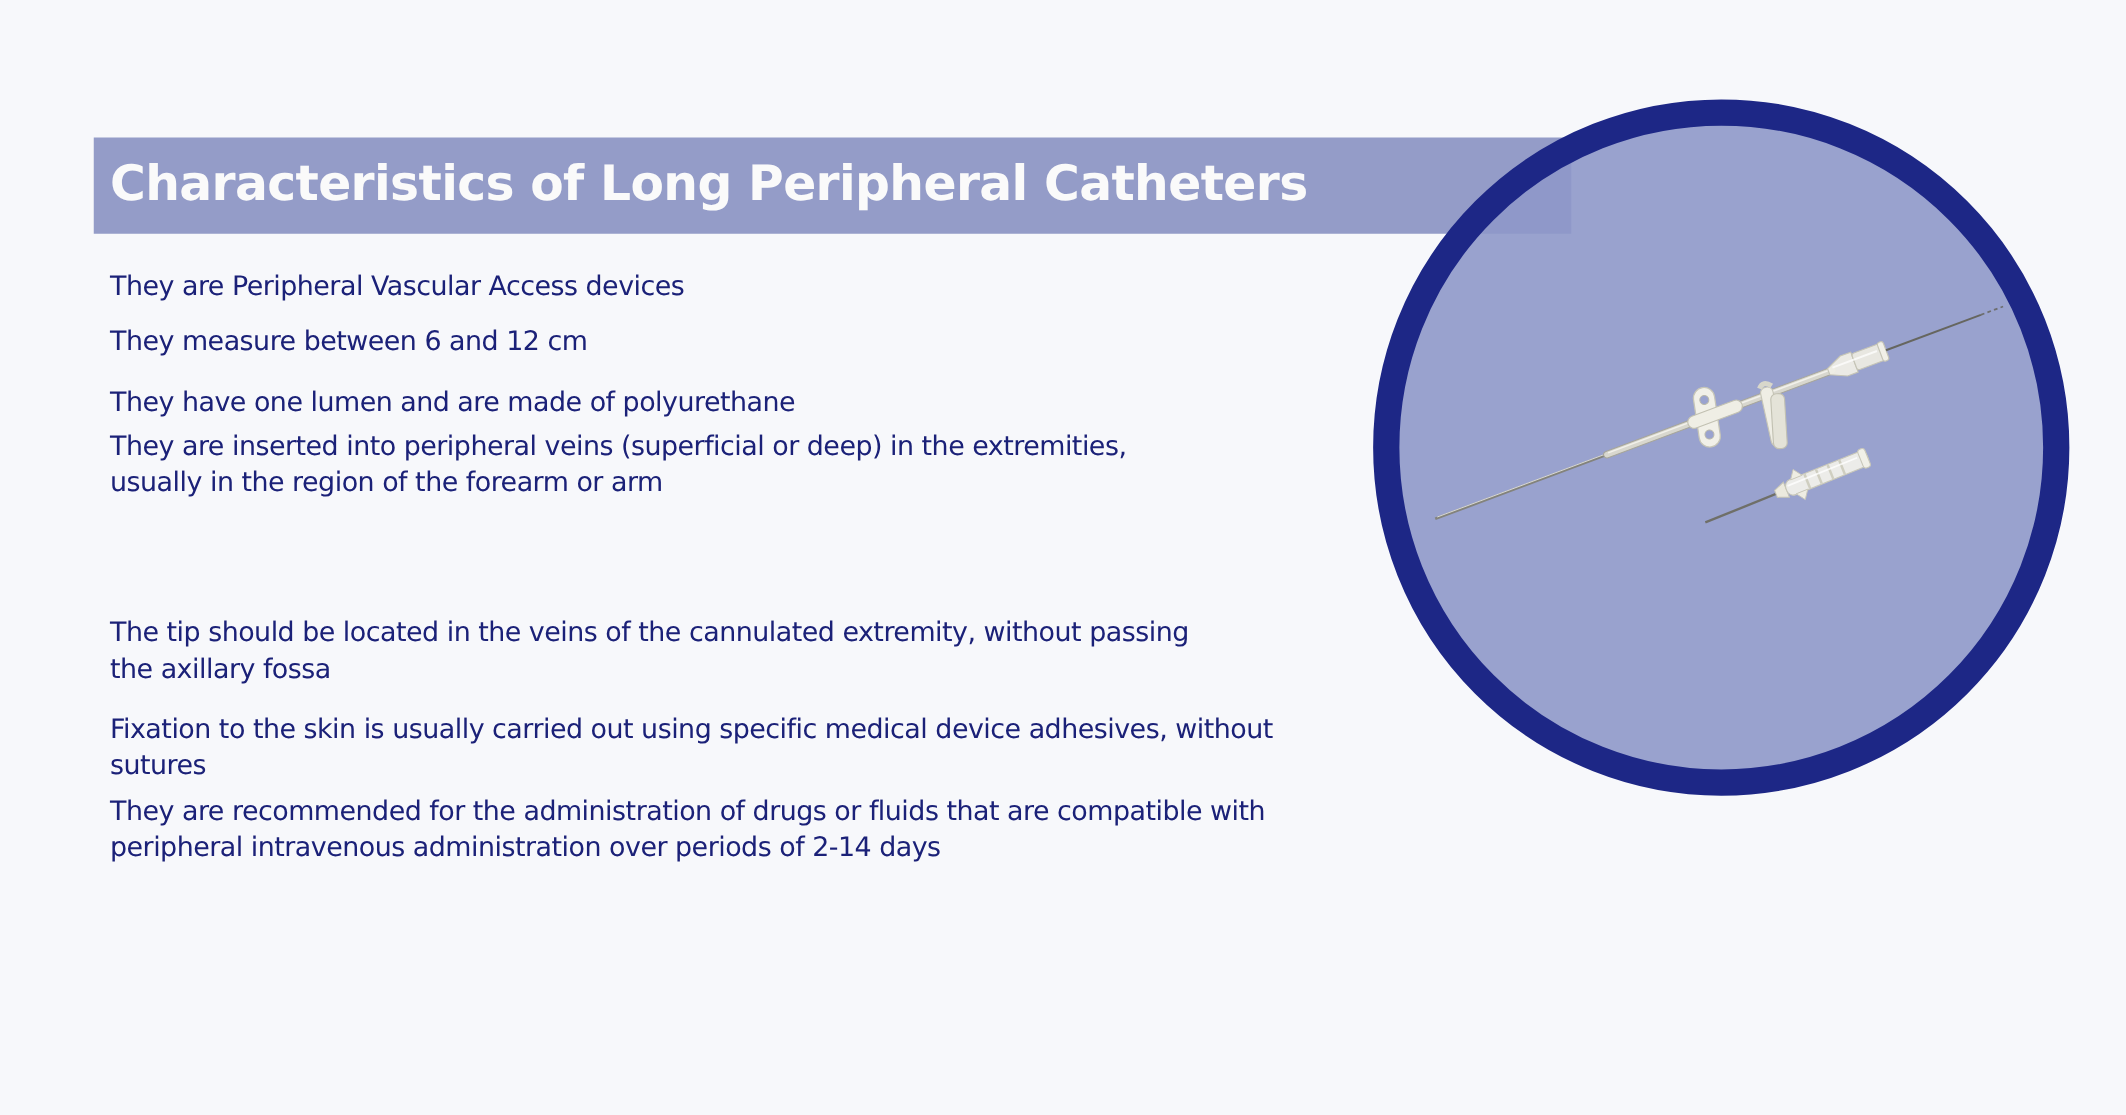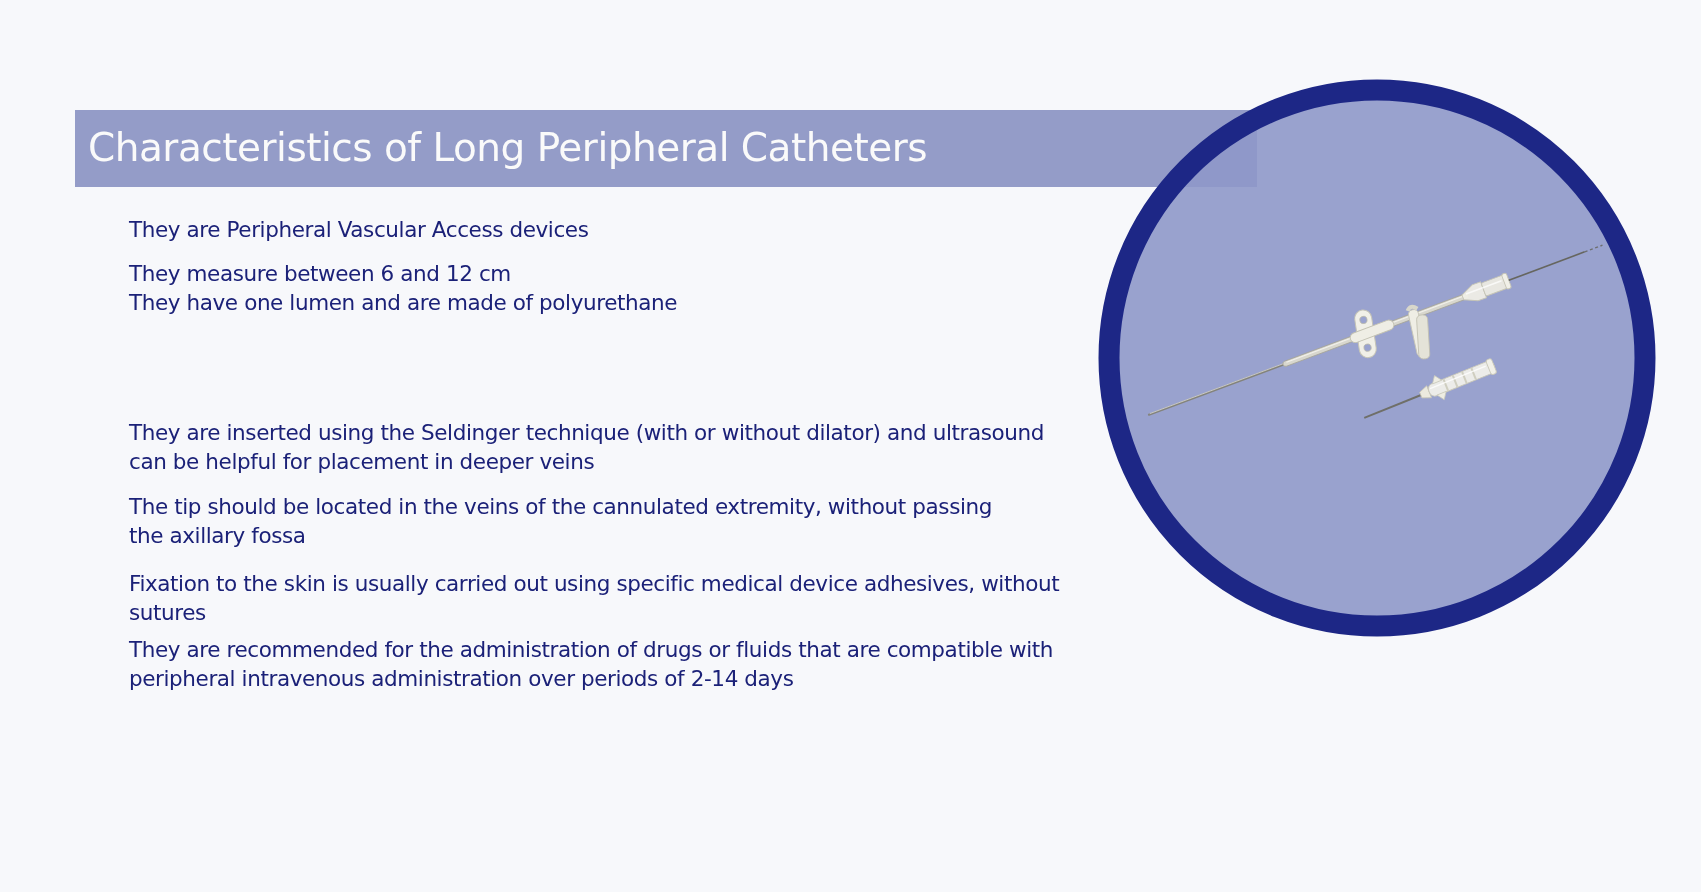--- a/index.html
+++ b/index.html
@@ -10,28 +10,28 @@
     overflow:hidden;
     font-family:"DejaVu Sans", sans-serif;
   }
   .title-bar{
     position:absolute;left:75px;top:110px;width:1182px;height:77px;
     background:#949cc8;
     display:flex;align-items:center;
   }
   .title-bar h1{
     margin:0;padding:0 0 2px 13px;
-    font-size:39px;font-weight:normal;letter-spacing:-0.5px;
+    font-size:39px;font-weight:bold;letter-spacing:-0.5px;
     color:#fafafa;white-space:nowrap;
   }
   .figure-layer{
     position:absolute;left:0;top:0;width:1701px;height:892px;
     pointer-events:none;
   }
-  .bullets{position:absolute;left:0;top:0;width:1484px;height:892px;margin-left:41px;}
+  .bullets{position:absolute;left:0;top:0;width:1484px;height:892px;}
   .bullet{
     position:absolute;left:88px;
     color:#1b2178;
     font-size:21.5px;line-height:29px;letter-spacing:-0.4px;
     white-space:pre-line;
   }
 </style>
 </head>
 <body>
 
@@ -91,23 +91,23 @@
         <line x1="46" y1="-6" x2="46" y2="6" stroke="#cfcec0" stroke-width="2"></line>
         <rect x="62" y="-8" width="6" height="16" rx="2.5" fill="#f1f0e8" stroke="#c8c7b9" stroke-width="0.9"></rect>
         <line x1="0" y1="-2.5" x2="60" y2="-2.5" stroke="#ffffff" stroke-width="1.4" opacity="0.8"></line>
       </g>
     </g>
   </svg>
 
   <div class="bullets">
     <div class="bullet" style="top:215px">They are Peripheral Vascular Access devices</div>
     <div class="bullet" style="top:259px">They measure between 6 and 12 cm</div>
-    <div class="bullet" style="top:288px">They have one lumen and are made of polyurethane</div>
-    <div class="bullet" style="top:418px">They are inserted using the Seldinger technique (with or without dilator) and ultrasound
-can be helpful for placement in deeper veins</div>
+    <div class="bullet" style="top:308px">They have one lumen and are made of polyurethane</div>
+    <div class="bullet" style="top:343px">They are inserted into peripheral veins (superficial or deep) in the extremities,
+usually in the region of the forearm or arm</div>
     <div class="bullet" style="top:569px">Fixation to the skin is usually carried out using specific medical device adhesives, without
 sutures</div>
     <div class="bullet" style="top:492px">The tip should be located in the veins of the cannulated extremity, without passing
 the axillary fossa</div>
     <div class="bullet" style="top:635px">They are recommended for the administration of drugs or fluids that are compatible with
 peripheral intravenous administration over periods of 2-14 days</div>
   </div>
 
 </div>
 

